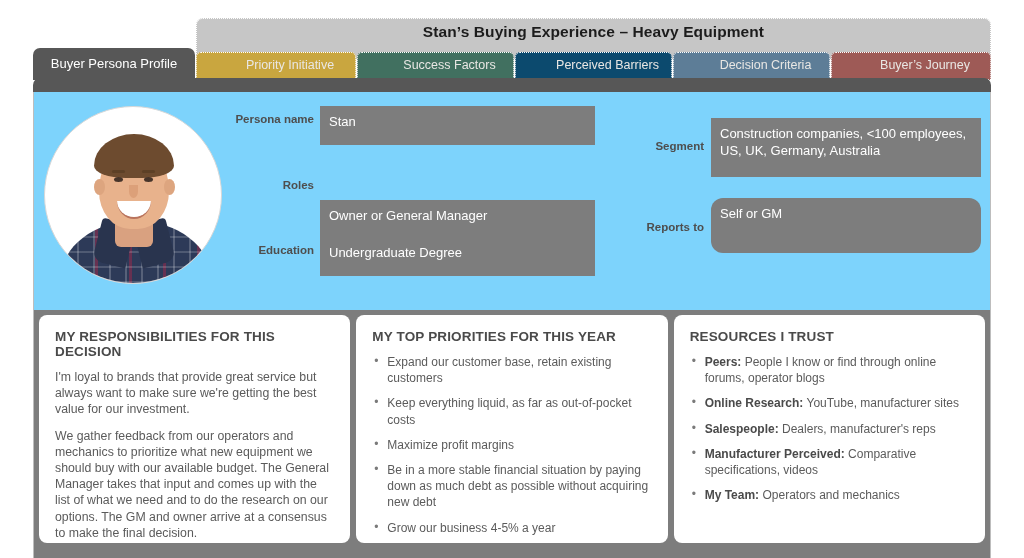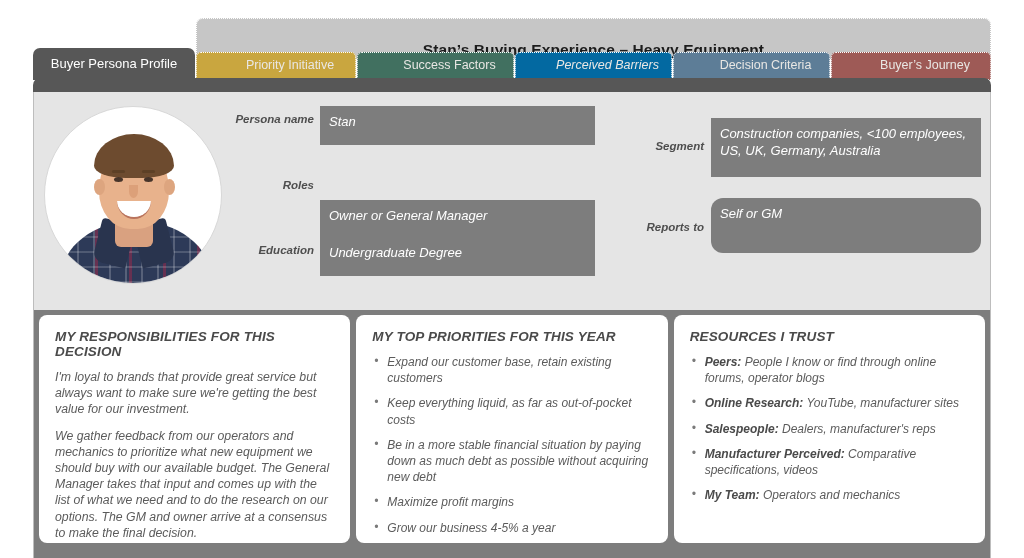--- a/index.html
+++ b/index.html
@@ -31,21 +31,21 @@
     width: 795px;
     height: 42px;
     background: #c6c6c6;
     border: 1px dotted #ffffff;
     border-radius: 7px 7px 0 0;
     box-sizing: border-box;
   }
   .title-plate-text {
     position: absolute;
     left: 0; right: 0;
-    top: 22px;
+    top: 4px;
     text-align: center;
     font-size: 15.5px;
     font-weight: bold;
     color: #1c1c1c;
     letter-spacing: .1px;
   }
 
   
   .tab-active {
     position: absolute;
@@ -94,25 +94,24 @@
     border-radius: 7px 7px 0 0;
   }
 
   
   .body-card {
     position: absolute;
     left: 33px;
     top: 92px;
     width: 958px;
     height: 466px;
-    background: #e5e5e5;
+    background: #7dd3fc;
     border-left: 1px solid #bdbdbd;
     border-right: 1px solid #bdbdbd;
     box-sizing: border-box;
-    font-style: italic;
   }
 
   
   .persona-area {
     position: absolute;
     left: 0; top: 0;
     width: 956px;
     height: 216px;
   }
 
@@ -313,21 +312,21 @@
     <div class="title-plate-text">Stan’s Buying Experience – Heavy Equipment</div>
   </div>
 
   <div id="tabs-container">
       <div class="tab" style="left: 196px; width: 160px; background: rgb(201, 166, 63);">
         <div class="tab-label">Priority Initiative</div>
       </div>
       <div class="tab" style="left: 357px; width: 157px; background: rgb(65, 112, 96);">
         <div class="tab-label">Success Factors</div>
       </div>
-      <div class="tab" style="left: 515px; width: 157px; background: #0369a1; font-style: italic;">
+      <div class="tab" style="left: 515px; width: 157px; background: #0c4a6e;">
         <div class="tab-label">Perceived Barriers</div>
       </div>
       <div class="tab" style="left: 673px; width: 157px; background: rgb(93, 125, 151);">
         <div class="tab-label">Decision Criteria</div>
       </div>
       <div class="tab" style="left: 831px; width: 160px; background: rgb(158, 90, 86);">
         <div class="tab-label">Buyer’s Journey</div>
       </div>
     </div>
 
@@ -379,22 +378,22 @@
       <div class="panel">
         <div class="panel-title">MY RESPONSIBILITIES FOR THIS DECISION</div>
         <p>I'm loyal to brands that provide great service but always want to make sure we're getting the best value for our investment.</p>
         <p>We gather feedback from our operators and mechanics to prioritize what new equipment we should buy with our available budget. The General Manager takes that input and comes up with the list of what we need and to do the research on our options. The GM and owner arrive at a consensus to make the final decision.</p>
       </div>
       <div class="panel">
         <div class="panel-title">MY TOP PRIORITIES FOR THIS YEAR</div>
         <ul>
           <li><span>Expand our customer base, retain existing customers</span></li>
           <li><span>Keep everything liquid, as far as out-of-pocket costs</span></li>
+          <li><span>Maximize profit margins</span></li>
           <li><span>Be in a more stable financial situation by paying down as much debt as possible without acquiring new debt</span></li>
-          <li><span>Maximize profit margins</span></li>
           <li><span>Grow our business 4-5% a year</span></li>
         </ul>
       </div>
       <div class="panel">
         <div class="panel-title">RESOURCES I TRUST</div>
         <ul>
           <li><b>Peers:</b><span> People I know or find through online forums, operator blogs</span></li>
           <li><b>Online Research:</b><span> YouTube, manufacturer sites</span></li>
           <li><b>Salespeople:</b><span> Dealers, manufacturer's reps</span></li>
           <li><b>Manufacturer Perceived:</b><span> Comparative specifications, videos</span></li>

